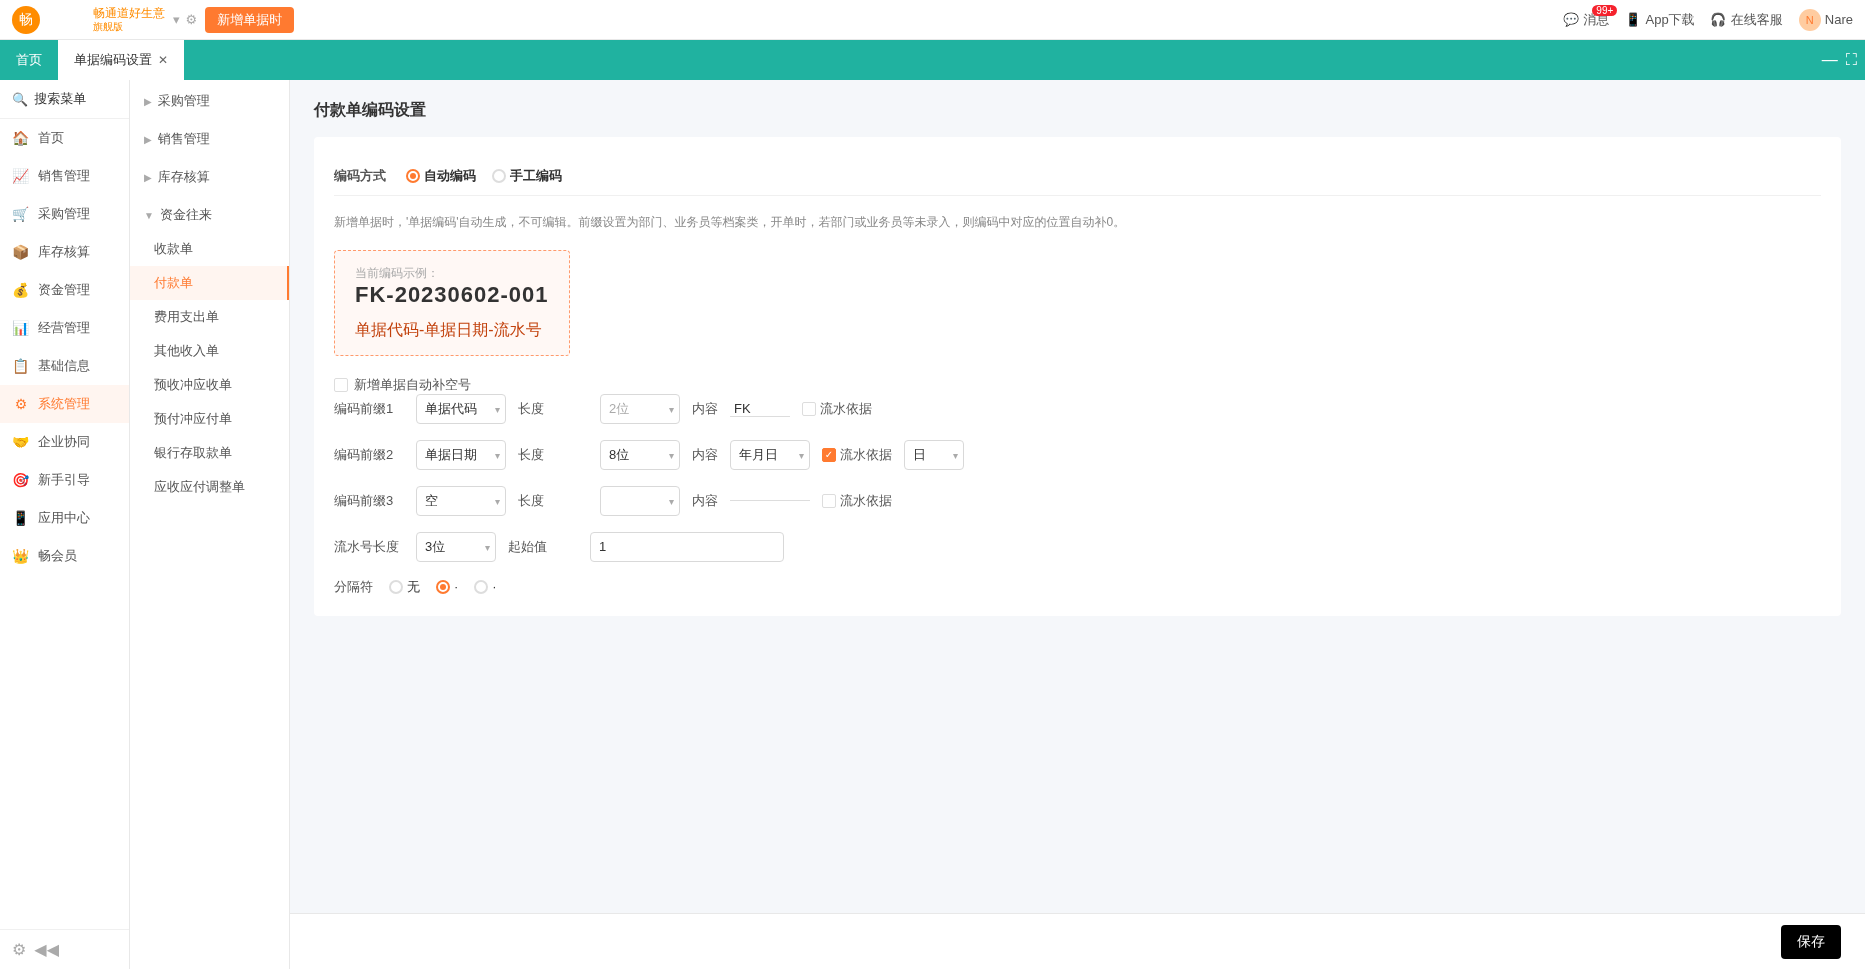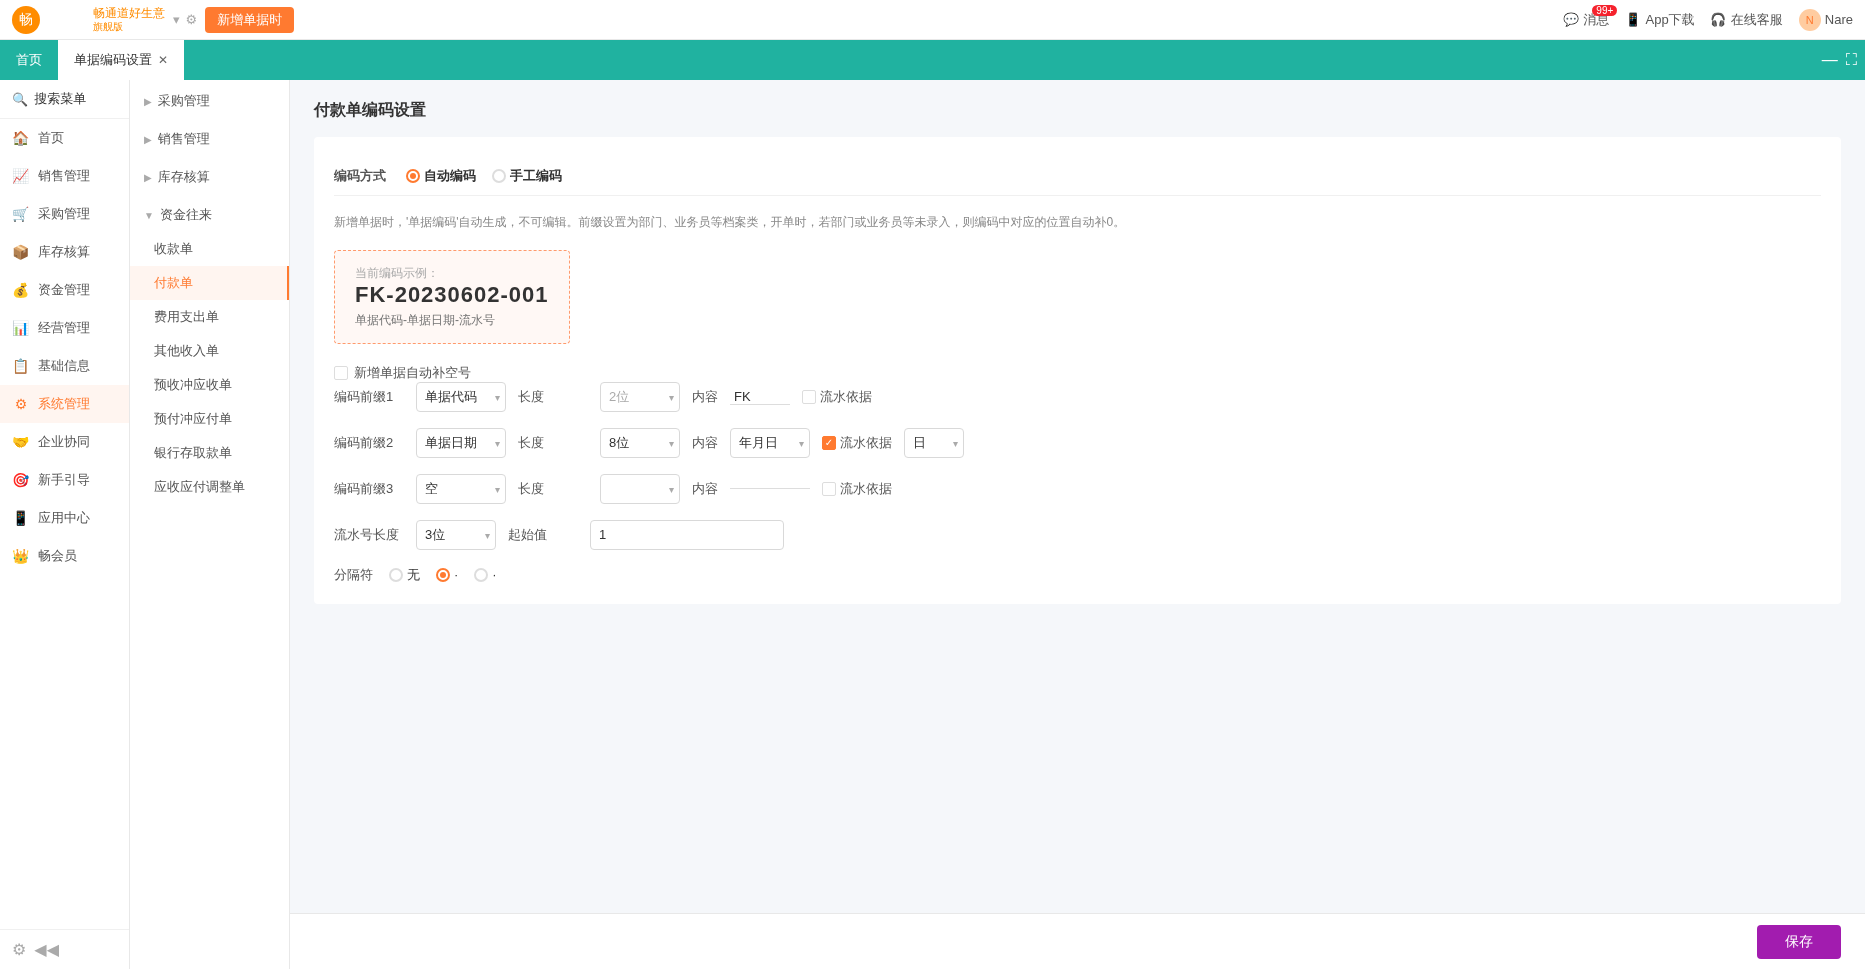--- a/index.html
+++ b/index.html
@@ -59,21 +59,21 @@
     .radio-circle { width: 14px; height: 14px; border-radius: 50%; border: 2px solid #ddd; display: flex; align-items: center; justify-content: center; }
     .radio-circle.checked { border-color: #ff7a30; }
     .radio-dot { width: 6px; height: 6px; border-radius: 50%; background: #ff7a30; }
 
     .info-text { font-size: 12px; color: #888; margin-bottom: 16px; line-height: 1.8; }
 
     
     .preview-box { border: 1.5px dashed #ff9a6c; background: #fff8f5; border-radius: 4px; padding: 14px 20px; display: inline-block; margin-bottom: 20px; }
     .preview-label { font-size: 12px; color: #aaa; }
     .preview-code { font-size: 22px; font-weight: 700; color: #333; letter-spacing: 1px; }
-    .preview-sub { font-size: 12px; color: #737373; margin-top: 4px; }
+    .preview-sub { font-size: 16px; color: #c2410c; margin-top: 12px; }
 
     
     .checkbox-row { display: flex; align-items: center; gap: 6px; margin-bottom: 0; }
     .checkbox-box { width: 14px; height: 14px; border: 1px solid #ddd; border-radius: 2px; display: flex; align-items: center; justify-content: center; cursor: pointer; }
     .checkbox-label { font-size: 13px; color: #555; }
 
     
     .form-row { display: flex; align-items: center; gap: 12px; margin-bottom: 16px; flex-wrap: wrap; }
     .form-label { min-width: 70px; font-size: 13px; color: #555; }
     .form-select { height: 30px; border: 1px solid #d9d9d9; border-radius: 4px; padding: 0 24px 0 8px; font-size: 13px; color: #333; background: #fff; cursor: pointer; appearance: none; -webkit-appearance: none; min-width: 90px; position: relative; display: inline-flex; align-items: center; justify-content: space-between; }
@@ -87,21 +87,21 @@
     .checkbox-small.checked { background: #ff7a30; border-color: #ff7a30; }
     .checkbox-small.checked::after { content: '✓'; color: #fff; font-size: 10px; line-height: 1; }
     .checkbox-label-text { font-size: 13px; color: #555; }
 
     
     .separator-row { display: flex; align-items: center; gap: 16px; margin-top: 8px; }
     .separator-label { font-size: 13px; color: #555; }
 
     
     .bottom-bar { height: 56px; background: #fff; border-top: 1px solid #e8e8e8; display: flex; align-items: center; justify-content: flex-end; padding: 0 24px; flex-shrink: 0; }
-    .save-btn { background: #a21caf; color: #fff; border: none; border-radius: 4px; padding: 8px 28px; font-size: 14px; cursor: pointer; }
+    .save-btn { background: #000000; color: #fff; border: none; border-radius: 4px; padding: 8px 16px; font-size: 14px; cursor: pointer; }
   </style>
 </head>
 <body>
 
 <div class="topbar">
   <div class="topbar-left">
     <div class="topbar-brand">
       <div class="brand-icon">畅</div>
       <div class="brand-text">
         <div>畅通道好生意</div>

